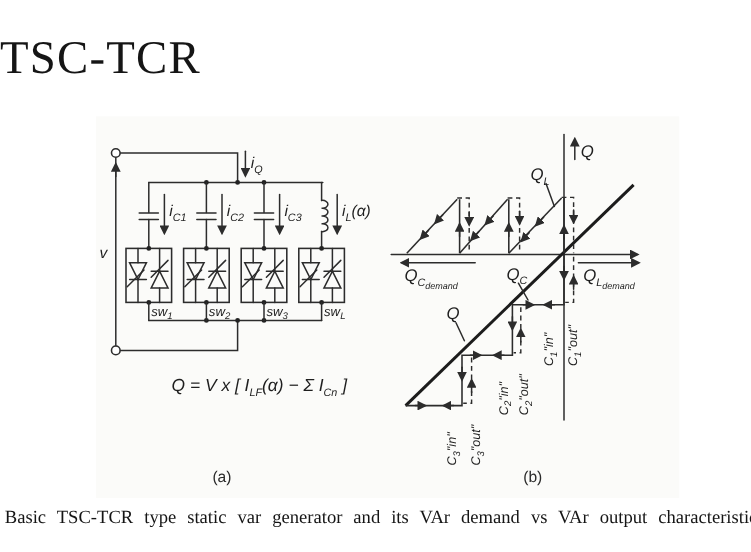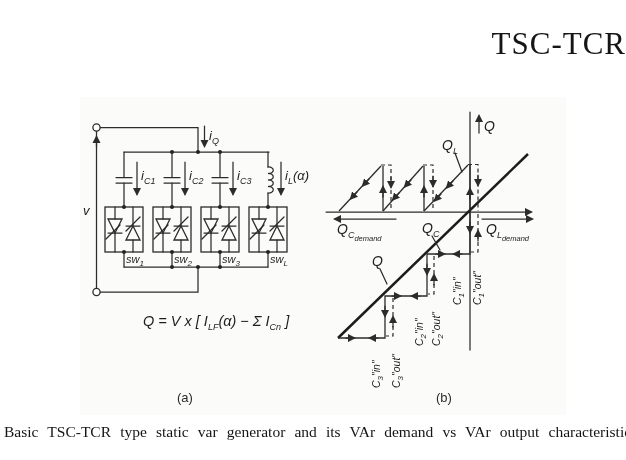--- a/index.html
+++ b/index.html
@@ -1,19 +1,19 @@
 <!DOCTYPE html>
 <html><head>
 <meta charset="utf-8">
 <style>
   html,body{margin:0;padding:0;background:#fff;}
   #page{position:relative;width:626px;height:460px;background:#ffffff;overflow:hidden;
         font-family:"Liberation Serif",serif;color:#111;}
-  .title{position:absolute;top:26px;left:0;width:100%;text-align:right;
-         font-size:31px;letter-spacing:1px;color:#151515;}
+  .title{position:absolute;top:26px;left:0;width:100%;text-align:left;
+         font-size:39px;letter-spacing:1px;color:#151515;}
   .caption{position:absolute;top:423px;left:4px;right:4px;font-size:15.5px;
            word-spacing:0.34em;color:#151515;white-space:nowrap;}
   svg{position:absolute;left:0;top:0;}
   .wire{stroke:#2c2c2c;stroke-width:1.25;fill:none;stroke-linecap:round;}
   .wire2{stroke:#2c2c2c;stroke-width:1.3;fill:none;}
   .heavy{stroke:#1c1c1c;stroke-width:2.5;fill:none;}
   .dash{stroke:#2c2c2c;stroke-width:1.2;fill:none;stroke-dasharray:4 3;}
   .dot{fill:#222;stroke:none;}
   .term{fill:#fff;stroke:#2c2c2c;stroke-width:1.3;}
   text{fill:#1e1e1e;font-family:"Liberation Sans",sans-serif;}

